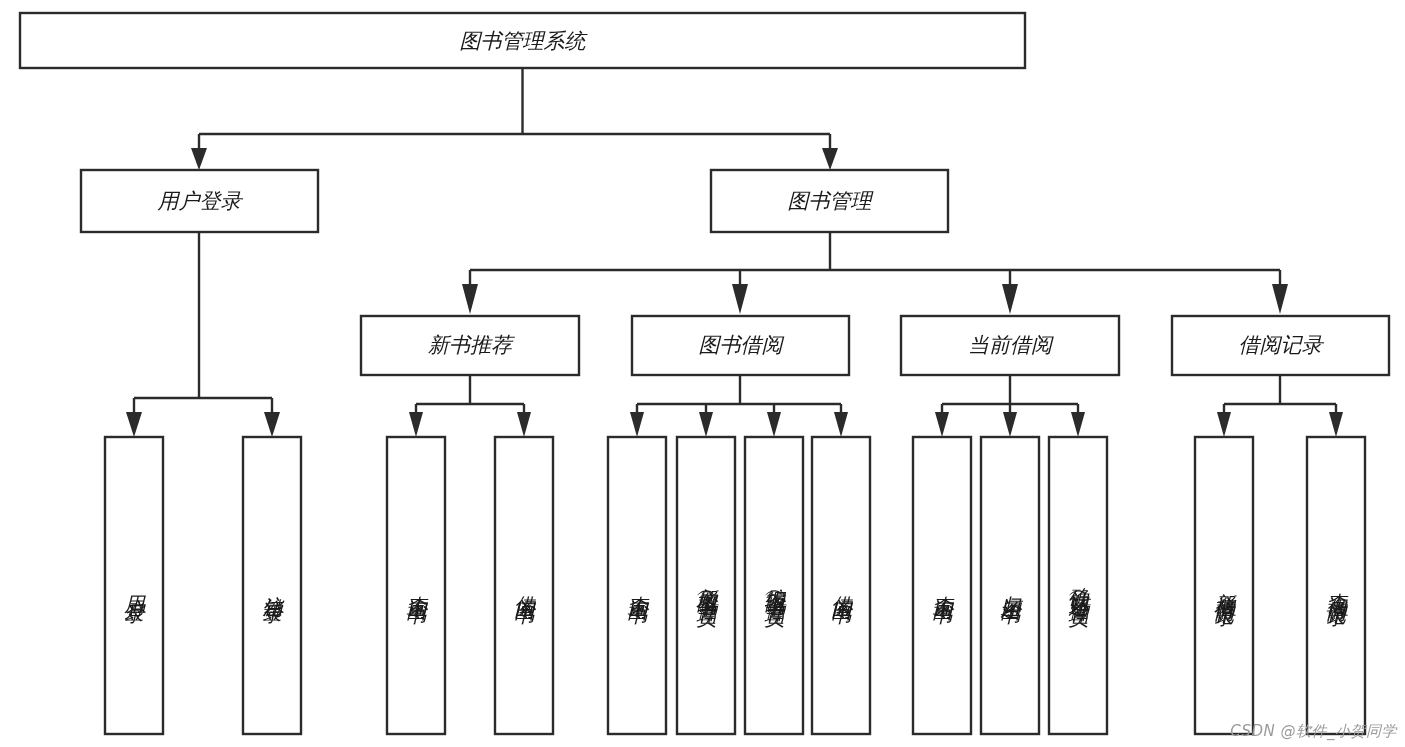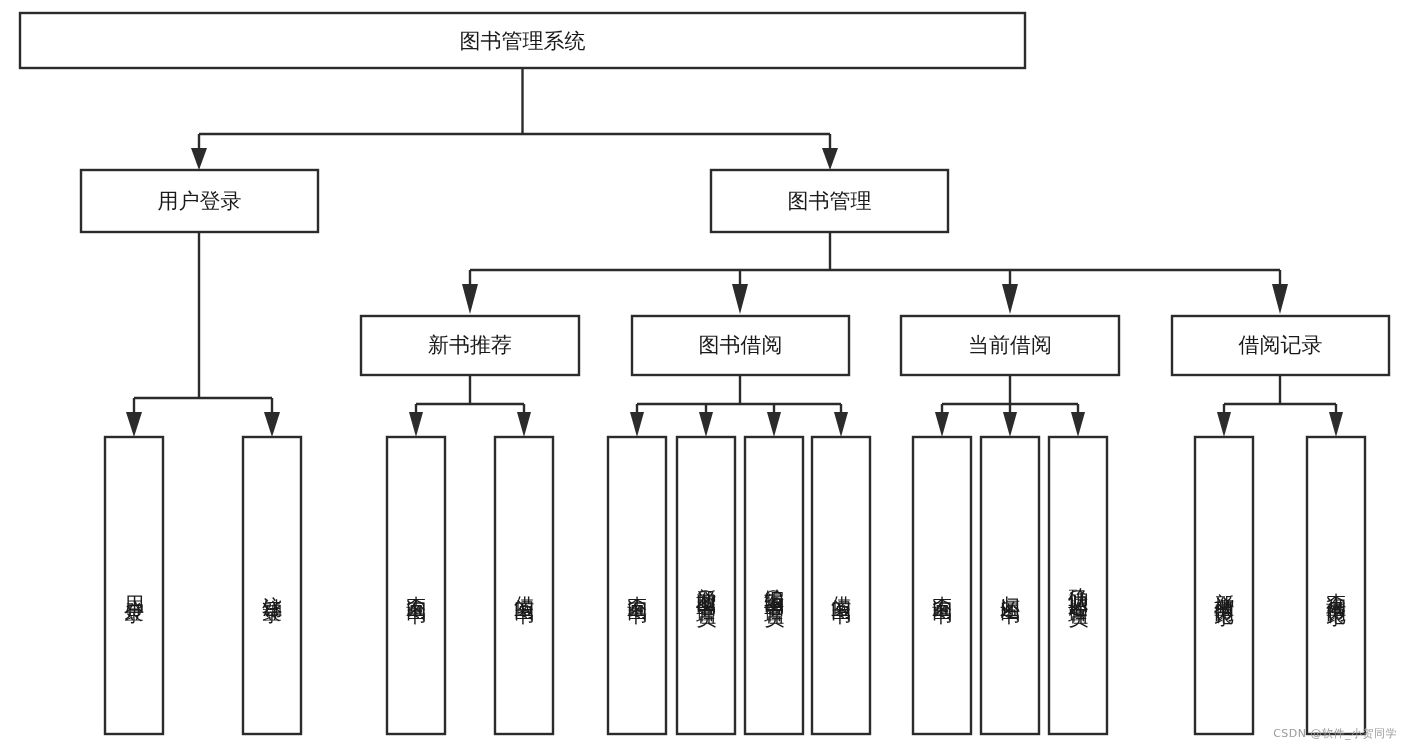--- a/index.html
+++ b/index.html
@@ -9,20 +9,21 @@
   }
   body {
     font-family: "DejaVu Sans", "Liberation Sans", sans-serif;
   }
   #diagram-root {
     position: relative;
     width: 1405px;
     height: 747px;
     background: #ffffff;
     overflow: hidden;
+    font-style: italic;
   }
   svg.diagram-canvas {
     position: absolute;
     left: 0;
     top: 0;
     width: 1405px;
     height: 747px;
     display: block;
   }
   .node-box {
@@ -63,21 +64,21 @@
     letter-spacing: 3px;
     color: #1a1a1a;
     white-space: nowrap;
     text-align: center;
   }
   #watermark {
     position: absolute;
     right: 8px;
     bottom: 6px;
     font-family: "DejaVu Sans", "Liberation Sans", sans-serif;
-    font-size: 11px;
+    font-size: 15px;
     color: #9a9a9a;
     letter-spacing: 0.5px;
     white-space: nowrap;
   }
 </style>
 </head>
 <body>
 
 <div id="diagram-root">
 

